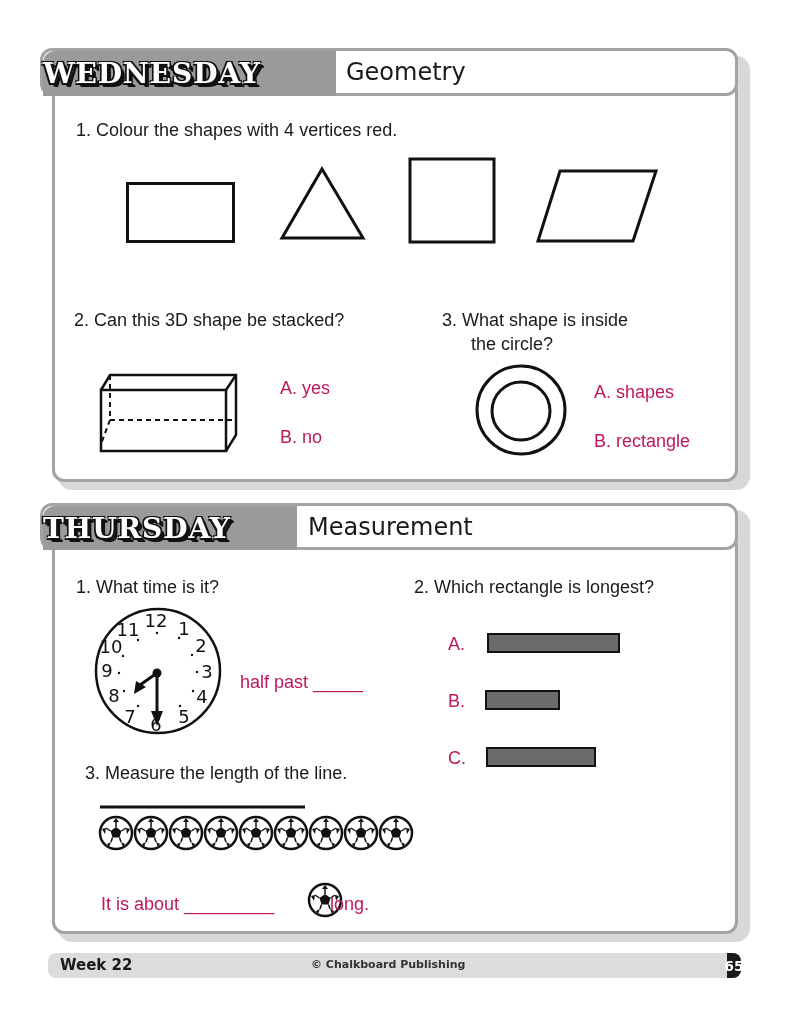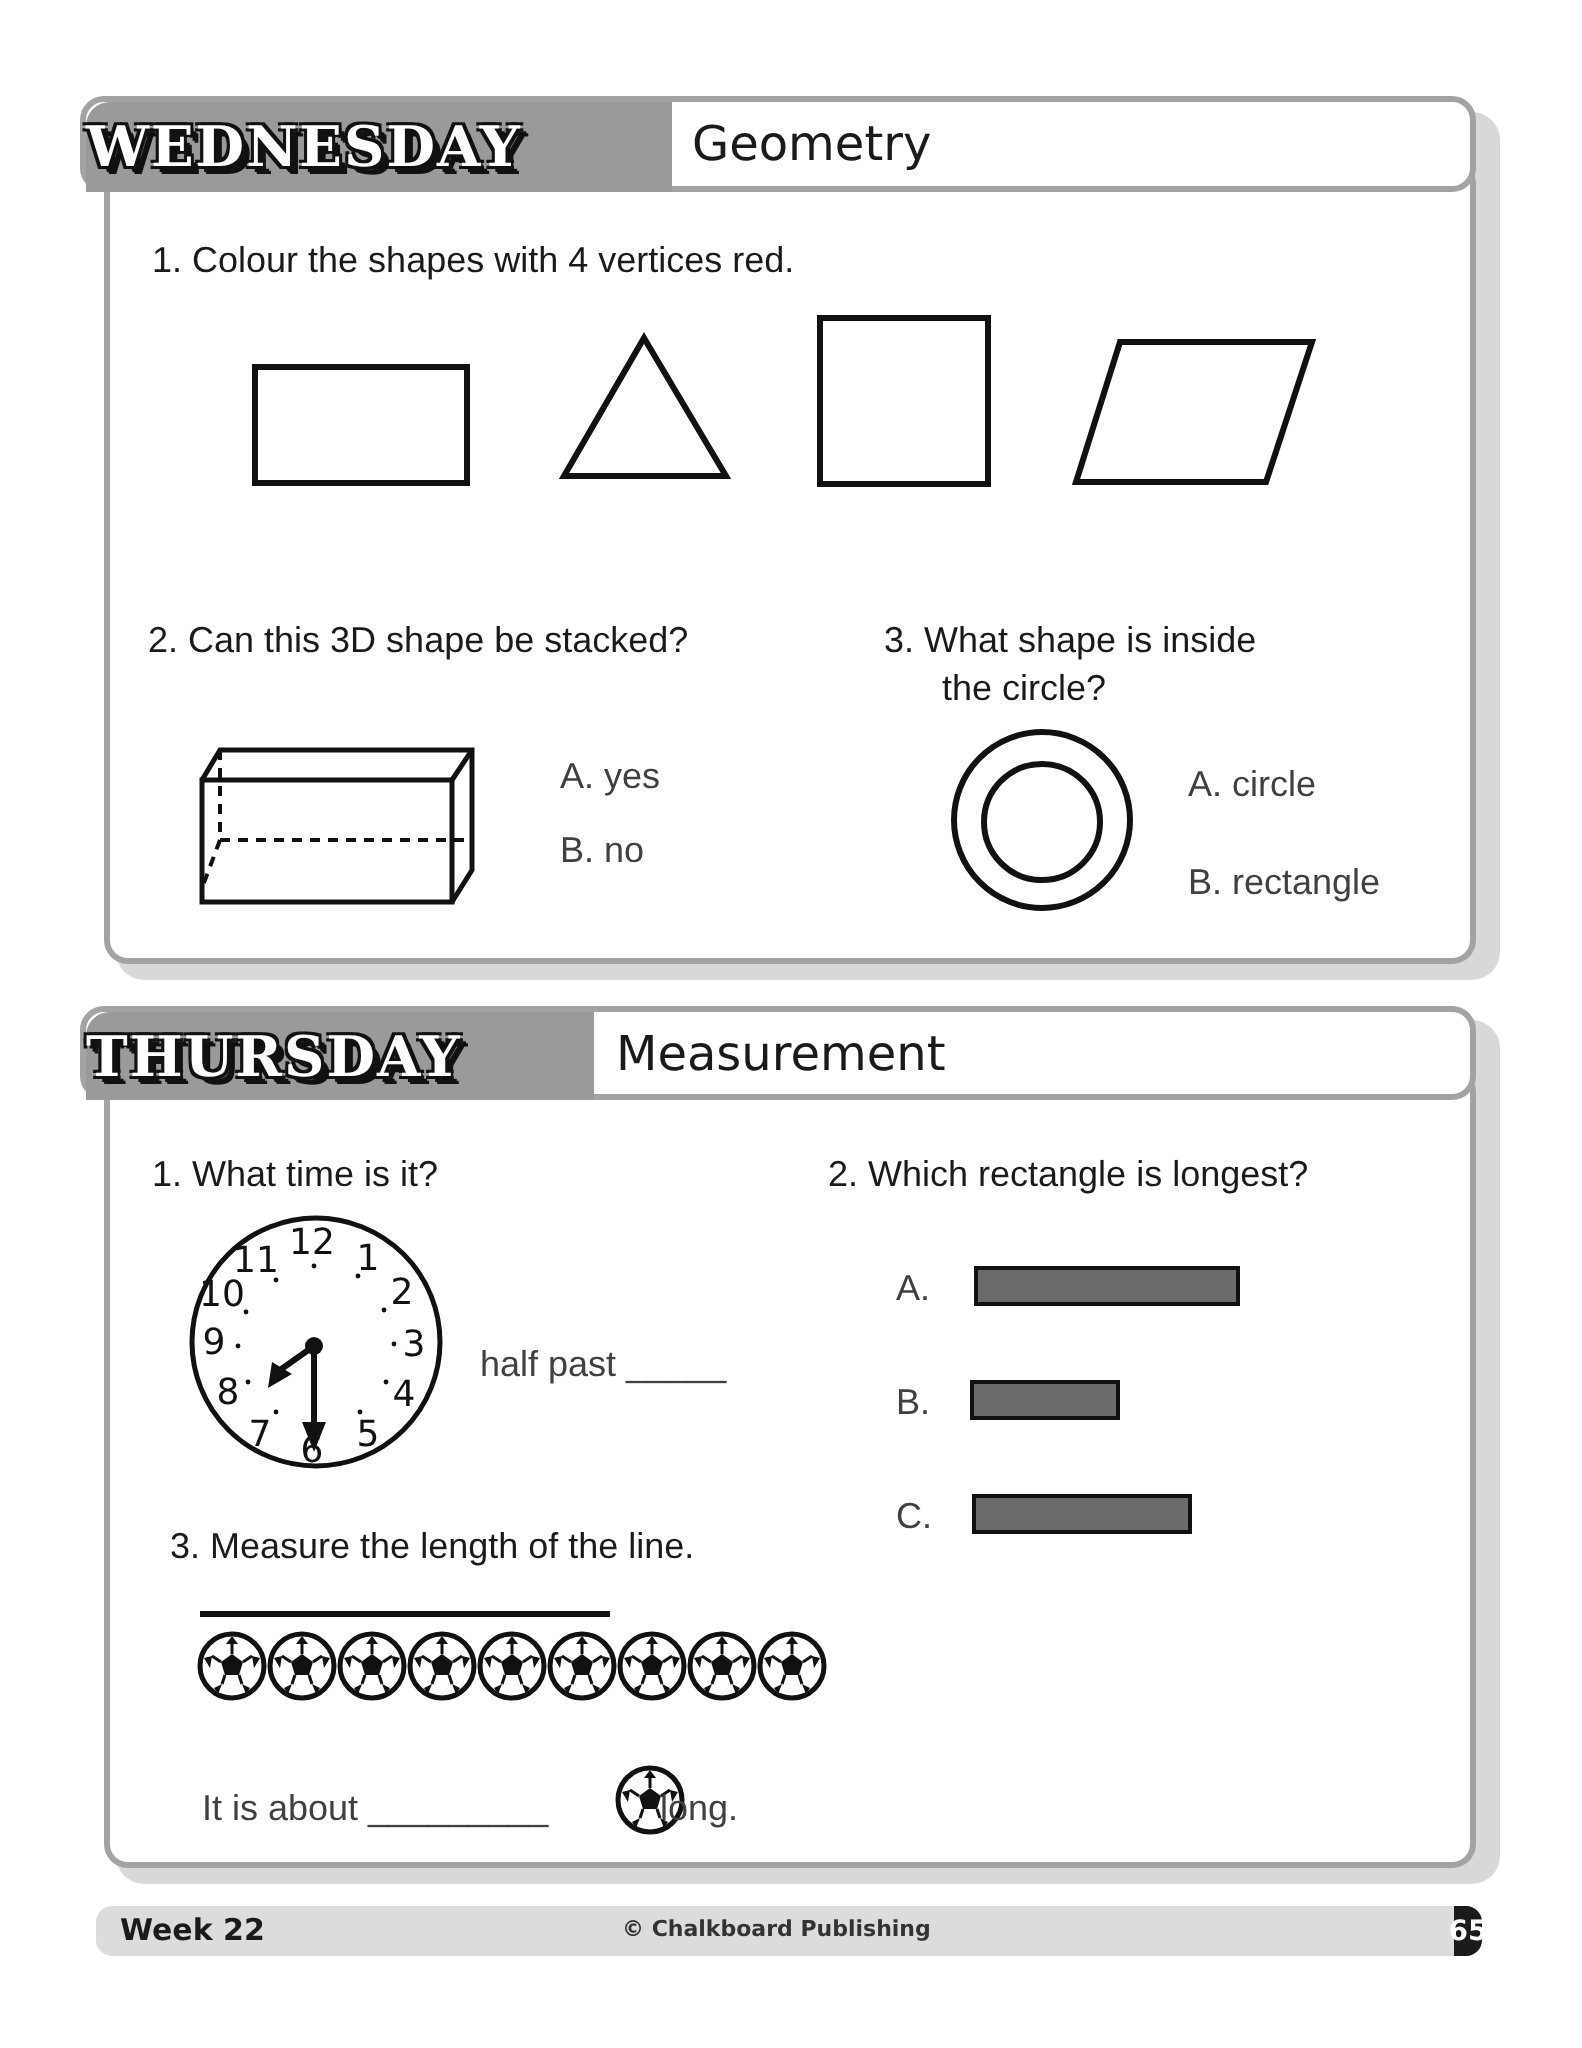--- a/index.html
+++ b/index.html
@@ -11,21 +11,21 @@
   .panel-body { position: absolute; background: #fff; border: 3px solid #a3a3a3; border-radius: 12px; }
   .header-bar { position: absolute; background: #fff; border: 3px solid #a3a3a3; border-radius: 12px; }
   .day-tab { position: absolute; background: #9a9a9a; border-radius: 12px 0 0 0; display: flex; align-items: center; justify-content: flex-start; }
   .day-label {
     font-family: "DejaVu Serif", serif; font-weight: bold; color: #fff; letter-spacing: 1px;
     text-shadow: -1.5px -1.5px 0 #111, 1.5px -1.5px 0 #111, -1.5px 1.5px 0 #111, 1.5px 1.5px 0 #111, 3px 3px 0 #111, 4px 4px 0 #111;
   }
   .subject-title { position: absolute; font-family: "DejaVu Sans", sans-serif; font-size: 24px; color: #1a1a1a; }
 
   .q { position: absolute; font-size: 18px; color: #1a1a1a; line-height: 24px; }
-  .opt { position: absolute; font-size: 18px; color: #404040; }
+  .opt { position: absolute; font-size: 18px; color: #be185d; }
 
   svg { position: absolute; overflow: visible; }
 
   .bar { position: absolute; background: #6b6b6b; border: 2px solid #111; height: 20px; }
 
   .footer { position: absolute; left: 48px; top: 953px; width: 693px; height: 25px; background: #dcdcdc; border-radius: 8px; padding-left: 20px; }
   .footer-week { position: absolute; left: 12px; top: 3px; font-family: "DejaVu Sans", sans-serif; font-weight: bold; font-size: 15px; color: #1a1a1a; }
   .footer-copy { position: absolute; left: 263px; top: 5px; font-family: "DejaVu Sans", sans-serif; font-weight: bold; font-size: 11px; color: #333; }
   .footer-page { position: absolute; right: 0; top: 0; width: 14px; height: 25px; background: #1a1a1a; color: #fff; border-radius: 0 8px 8px 0; font-family: "DejaVu Sans", sans-serif; font-weight: bold; font-size: 14px; display: flex; align-items: center; justify-content: center; }
 </style>
@@ -65,30 +65,30 @@
     <rect x="5" y="22" width="125" height="61"></rect>
     <line x1="130" y1="22" x2="140" y2="7"></line>
   </g>
   <g fill="none" stroke="#111" stroke-width="2" stroke-dasharray="5,4">
     <line x1="14" y1="7" x2="14" y2="52"></line>
     <line x1="14" y1="52" x2="140" y2="52"></line>
     <line x1="14" y1="52" x2="5" y2="76"></line>
   </g>
 </svg>
 <div class="opt" style="left:280px;top:378px;">A. yes</div>
-<div class="opt" style="left:280px;top:415px;">B. no</div>
+<div class="opt" style="left:280px;top:427px;">B. no</div>
 
 <div class="q" style="left:442px;top:308px;">3.  What shape is inside</div>
 <div class="q" style="left:471px;top:332px;">the circle?</div>
 
 <svg style="left:474px;top:363px;" width="94" height="94">
   <circle cx="47" cy="47" r="44" fill="none" stroke="#111" stroke-width="3"></circle>
   <circle cx="47" cy="48" r="29" fill="none" stroke="#111" stroke-width="3"></circle>
 </svg>
-<div class="opt" style="left:594px;top:382px;">A. circle</div>
+<div class="opt" style="left:594px;top:382px;">A. shapes</div>
 <div class="opt" style="left:594px;top:431px;">B. rectangle</div>
 
 <div class="panel">
   <div class="panel-shadow" style="left:58px;top:510px;width:692px;height:432px;"></div>
   <div class="panel-body" style="left:52px;top:534px;width:686px;height:400px;"></div>
   <div class="header-bar" style="left:40px;top:503px;width:698px;height:47px;"></div>
   <div class="day-tab" style="left:43px;top:506px;width:254px;height:44px;">
     <span class="day-label" style="font-size:28px;">THURSDAY</span>
   </div>
   <div class="subject-title" style="left:308px;top:513px;">Measurement</div>

